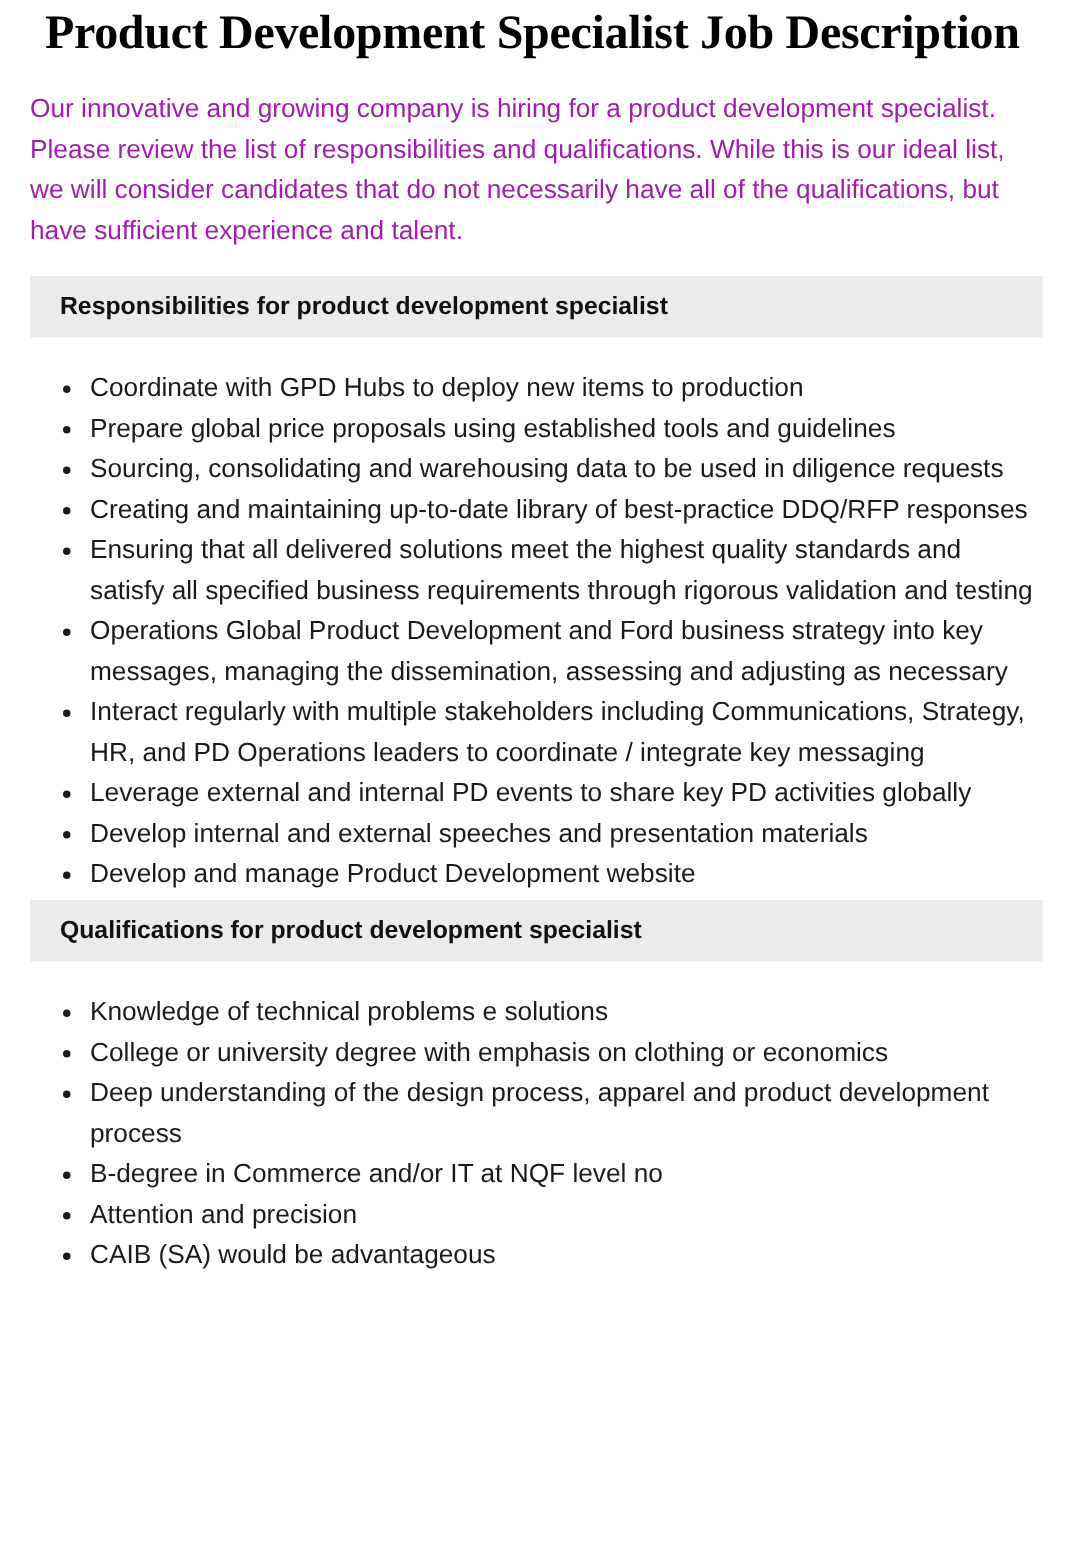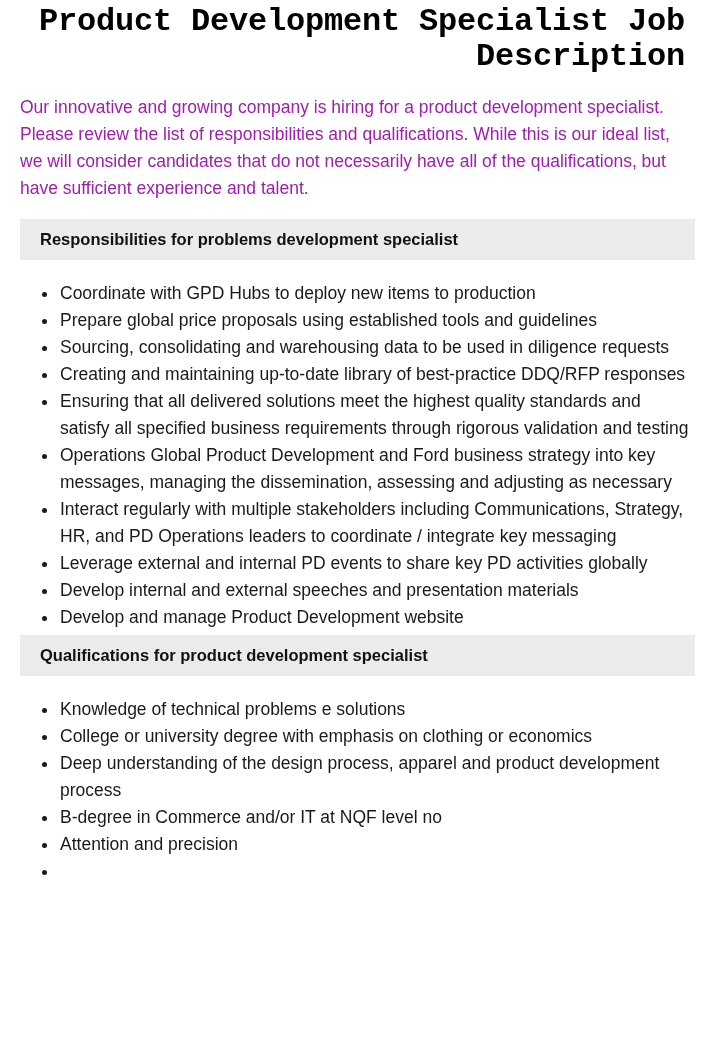--- a/index.html
+++ b/index.html
@@ -11,25 +11,25 @@
       width: 720px;
       height: 1037px;
       overflow: hidden;
       font-family: "Liberation Sans", "DejaVu Sans", sans-serif;
       color: #111111;
     }
     .page {
       padding: 0 25px 0 20px;
     }
     .title {
-      font-family: Liberation Mono, monospace;
+      font-family: Liberation Serif, serif;
       font-weight: 700;
       font-size: 32px;
       line-height: 35px;
-      text-align: right;
+      text-align: left;
       margin: 4px 0 0 0;
       padding: 0 10px;
       color: #000000;
       letter-spacing: -0.2px;
     }
     .intro {
       font-size: 17.5px;
       line-height: 27px;
       margin: 20px 0 0 0;
       color: #a21caf;
@@ -70,36 +70,36 @@
       background: #1a1a1a;
     }
   </style>
 </head>
 <body>
 
 <div class="page">
   <h1 class="title">Product Development Specialist Job Description</h1>
   <p class="intro">Our innovative and growing company is hiring for a product development specialist. Please review the list of responsibilities and qualifications. While this is our ideal list, we will consider candidates that do not necessarily have all of the qualifications, but have sufficient experience and talent.</p>
 
-  <div class="section-header">Responsibilities for problems development specialist</div>
+  <div class="section-header">Responsibilities for product development specialist</div>
   <ul class="items">
     <li><span class="bullet"></span><span>Coordinate with GPD Hubs to deploy new items to production</span></li>
     <li><span class="bullet"></span><span>Prepare global price proposals using established tools and guidelines</span></li>
     <li><span class="bullet"></span><span>Sourcing, consolidating and warehousing data to be used in diligence requests</span></li>
     <li><span class="bullet"></span><span>Creating and maintaining up-to-date library of best-practice DDQ/RFP responses</span></li>
     <li><span class="bullet"></span><span>Ensuring that all delivered solutions meet the highest quality standards and satisfy all specified business requirements through rigorous validation and testing</span></li>
     <li><span class="bullet"></span><span>Operations Global Product Development and Ford business strategy into key messages, managing the dissemination, assessing and adjusting as necessary</span></li>
     <li><span class="bullet"></span><span>Interact regularly with multiple stakeholders including Communications, Strategy, HR, and PD Operations leaders to coordinate / integrate key messaging</span></li>
     <li><span class="bullet"></span><span>Leverage external and internal PD events to share key PD activities globally</span></li>
     <li><span class="bullet"></span><span>Develop internal and external speeches and presentation materials</span></li>
     <li><span class="bullet"></span><span>Develop and manage Product Development website</span></li>
   </ul>
 
   <div class="section-header qual">Qualifications for product development specialist</div>
   <ul class="items">
     <li><span class="bullet"></span><span>Knowledge of technical problems e solutions</span></li>
     <li><span class="bullet"></span><span>College or university degree with emphasis on clothing or economics</span></li>
     <li><span class="bullet"></span><span>Deep understanding of the design process, apparel and product development process</span></li>
     <li><span class="bullet"></span><span>B-degree in Commerce and/or IT at NQF level no</span></li>
     <li><span class="bullet"></span><span>Attention and precision</span></li>
-    <li><span class="bullet"></span></li>
+    <li><span class="bullet"></span><span>CAIB (SA) would be advantageous</span></li>
   </ul>
 </div>
 
 </body></html>

